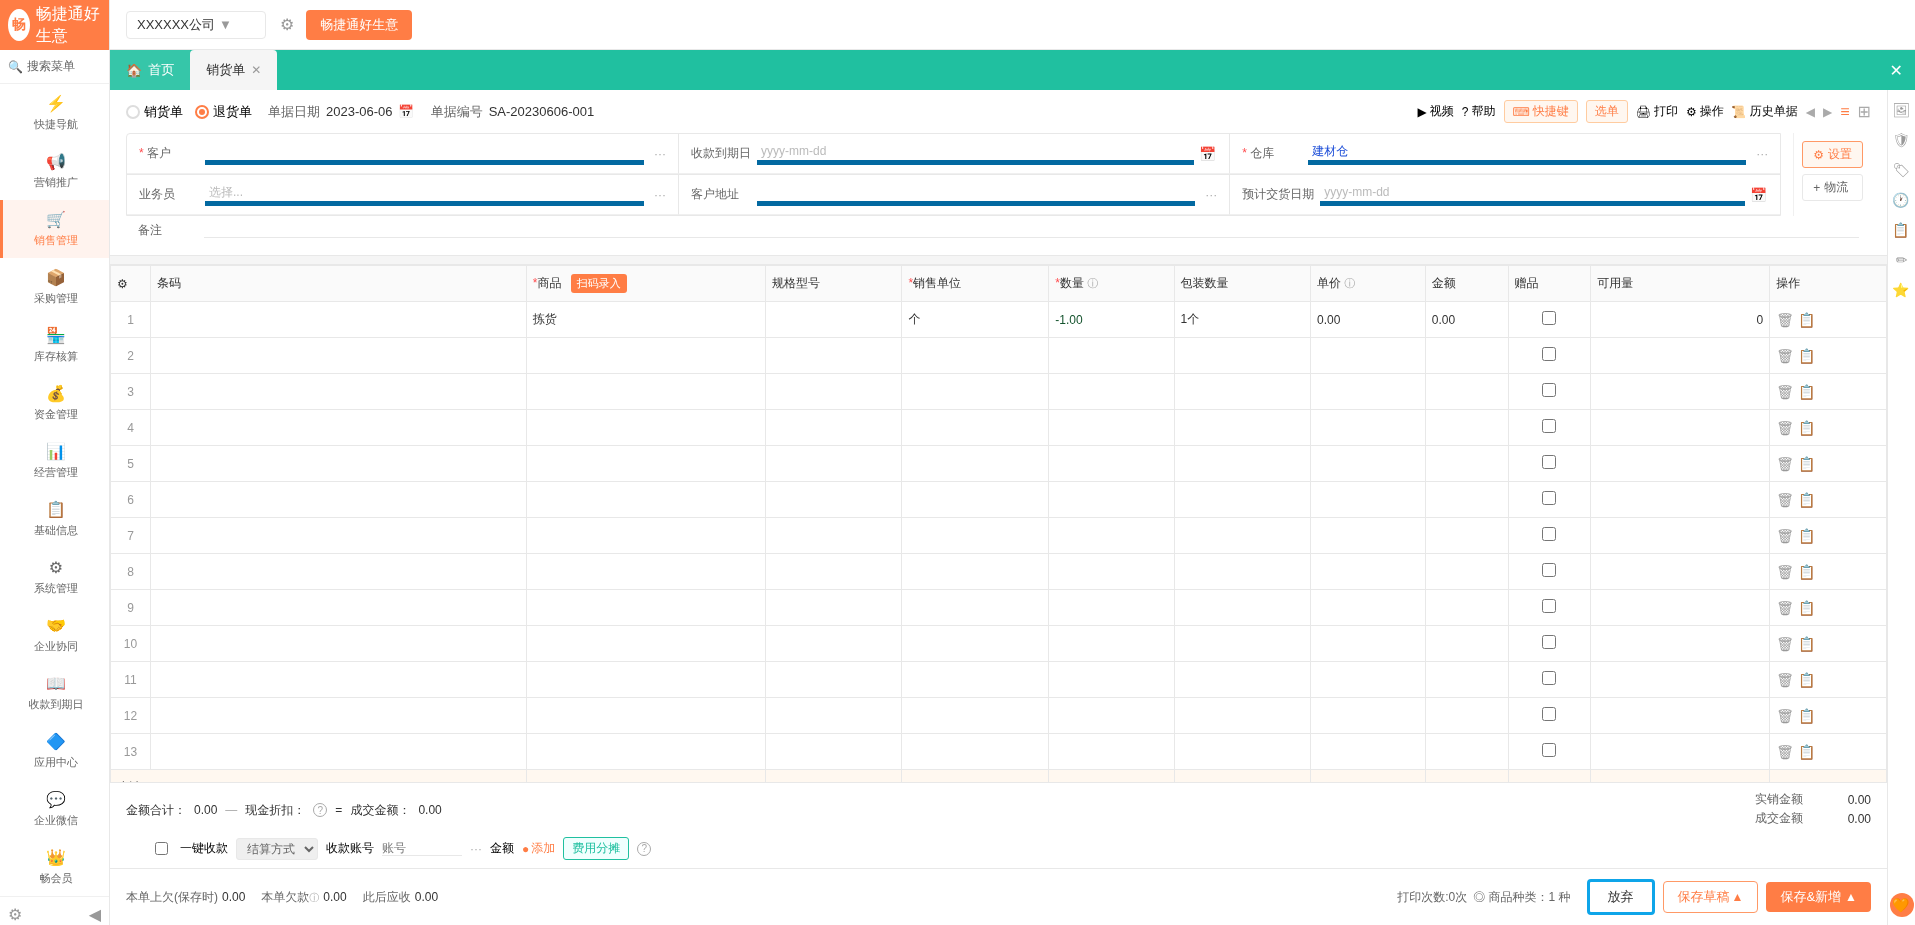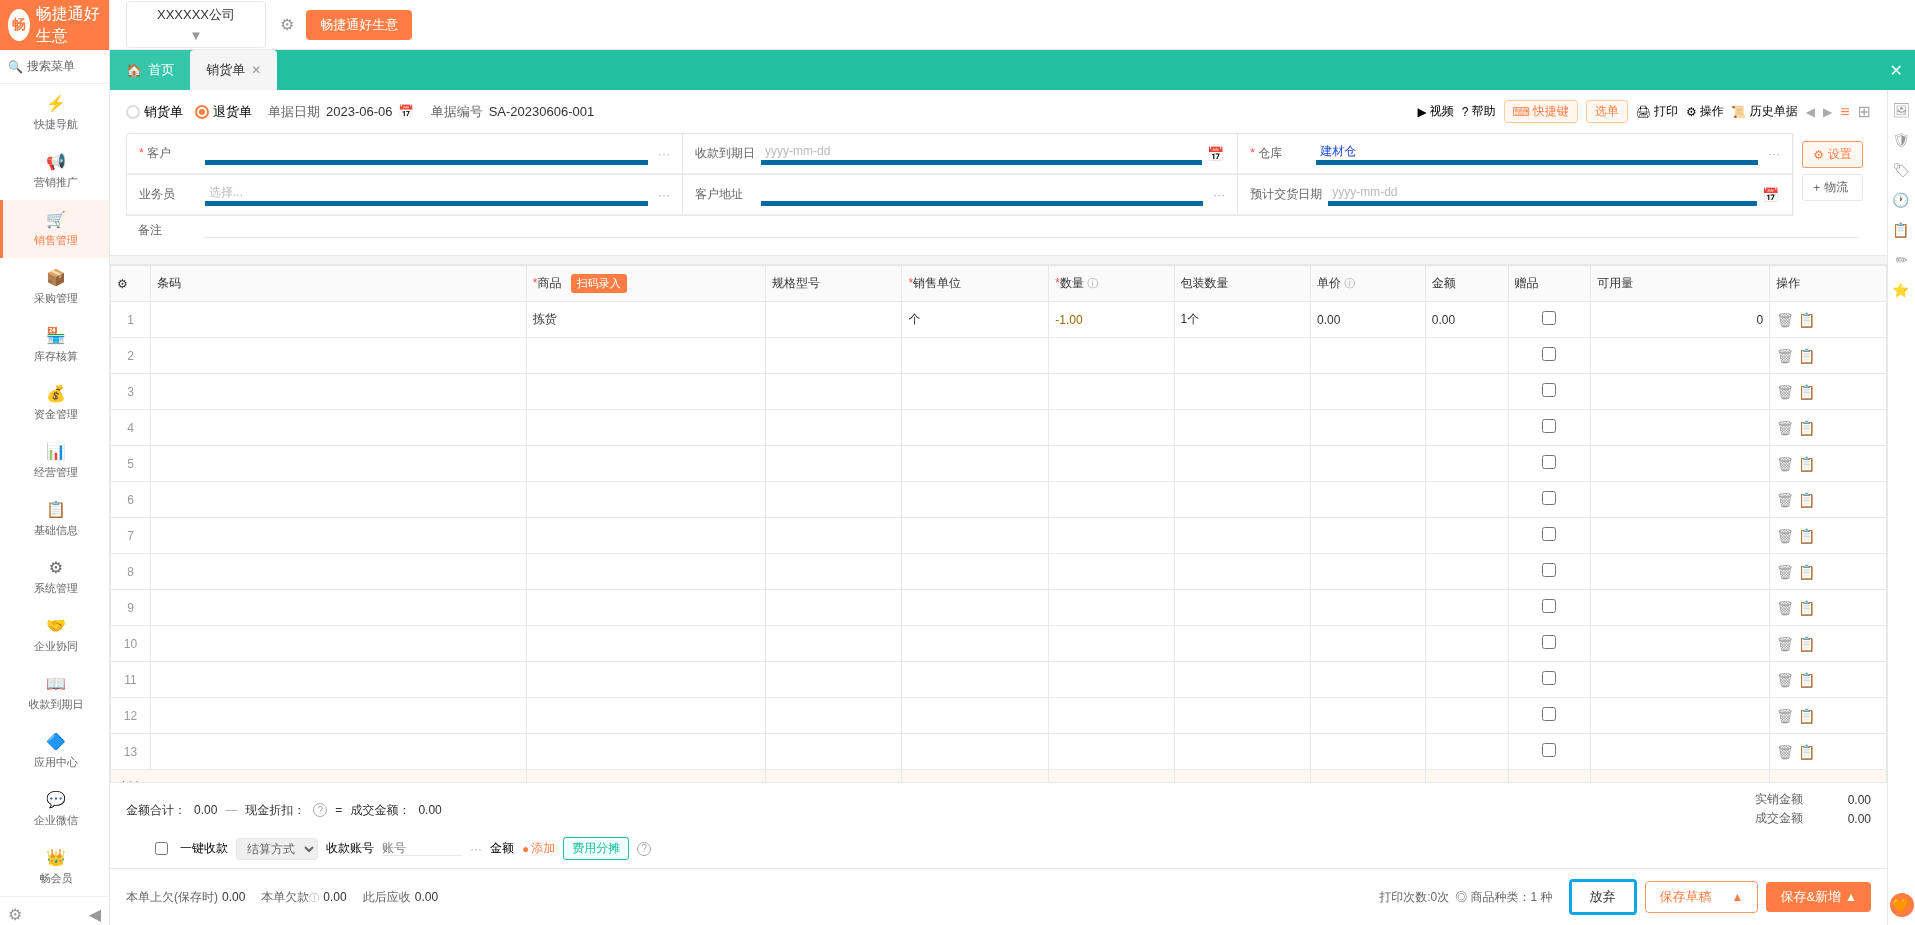--- a/index.html
+++ b/index.html
@@ -15,21 +15,21 @@
     .sidebar-item.active { color: #ff7d45; background: #fff3ee; border-left: 3px solid #ff7d45; }
     .sidebar-item-icon { font-size: 16px; }
     .sidebar-bottom { margin-top: auto; padding: 8px; display: flex; justify-content: space-between; border-top: 1px solid #f0f0f0; }
     .sidebar-bottom-btn { color: #999; cursor: pointer; font-size: 16px; }
 
     
     .main { flex: 1; display: flex; flex-direction: column; overflow: hidden; }
 
     
     .topbar { background: #fff; height: 50px; display: flex; align-items: center; padding: 0 16px; border-bottom: 1px solid #e8e8e8; gap: 12px; flex-shrink: 0; }
-    .topbar-company { display: flex; align-items: center; gap: 4px; border: 1px solid #e8e8e8; border-radius: 4px; padding: 4px 10px; font-size: 13px; color: #333; cursor: pointer; min-width: 140px; flex-direction: column; }
+    .topbar-company { display: flex; align-items: center; gap: 4px; border: 1px solid #e8e8e8; border-radius: 4px; padding: 4px 10px; font-size: 13px; color: #333; cursor: pointer; min-width: 140px; }
     .topbar-company-arrow { color: #999; }
     .topbar-settings { color: #999; font-size: 16px; cursor: pointer; margin-left: 2px; }
     .topbar-trial-btn { background: #ff7d45; color: #fff; border: none; border-radius: 4px; padding: 6px 14px; cursor: pointer; font-size: 13px; }
     .topbar-right { margin-left: auto; display: flex; align-items: center; gap: 16px; color: #666; font-size: 12px; }
     .topbar-notif { position: relative; cursor: pointer; }
     .topbar-notif-badge { position: absolute; top: -6px; right: -10px; background: #ff4d4f; color: #fff; border-radius: 8px; font-size: 10px; padding: 1px 4px; }
     .topbar-link { display: flex; align-items: center; gap: 3px; cursor: pointer; color: #666; }
     .topbar-avatar { width: 28px; height: 28px; background: #ddd; border-radius: 50%; }
     .topbar-username { color: #333; cursor: pointer; }
 
@@ -71,21 +71,21 @@
     .right-btns { display: flex; flex-direction: column; gap: 6px; padding: 8px; border-left: 1px solid #f0f0f0; }
     .right-btn { display: flex; align-items: center; gap: 4px; border: 1px solid #e8e8e8; border-radius: 3px; padding: 4px 10px; cursor: pointer; font-size: 12px; color: #666; white-space: nowrap; }
     .right-btn.orange { border-color: #ff9966; color: #ff7d45; background: #fff7f0; }
 
     
     .table-container { flex: 1; overflow: auto; background: #fff; margin-top: 8px; border-top: 1px solid #e8e8e8; }
     .data-table { width: 100%; border-collapse: collapse; font-size: 12px; }
     .data-table th { background: #fafafa; border: 1px solid #e8e8e8; padding: 8px 6px; text-align: left; white-space: nowrap; font-weight: normal; color: #333; position: sticky; top: 0; z-index: 1; }
     .data-table td { border: 1px solid #e8e8e8; padding: 6px; color: #333; height: 36px; }
     .data-table .row-num { color: #999; text-align: center; width: 40px; }
-    .data-table .negative { color: #a16207; }
+    .data-table .negative { color: #14532d; }
     .scan-btn { background: #ff7d45; color: #fff; border: none; border-radius: 3px; padding: 2px 6px; font-size: 11px; cursor: pointer; }
     .subtotal-row td { background: #fff8f0; font-weight: 500; }
     .checkbox-cell { text-align: center; }
     .table-checkbox { width: 14px; height: 14px; }
     .available-num { color: #333; text-align: right; }
     .ops-col { display: flex; align-items: center; gap: 4px; }
     .op-icon { color: #999; cursor: pointer; font-size: 14px; }
 
     
     .bottom-bar { background: #fff; border-top: 1px solid #e8e8e8; padding: 8px 16px; flex-shrink: 0; }
@@ -95,21 +95,21 @@
     .fee-tag { background: #f0fffe; border: 1px solid #20c0a0; color: #20c0a0; border-radius: 3px; padding: 2px 8px; cursor: pointer; font-size: 12px; }
     .bottom-add { color: #ff7d45; cursor: pointer; display: flex; align-items: center; gap: 2px; }
 
     
     .footer { background: #fff; border-top: 1px solid #e8e8e8; display: flex; align-items: center; padding: 10px 16px; flex-shrink: 0; gap: 16px; }
     .footer-stat { display: flex; align-items: center; gap: 4px; font-size: 12px; color: #666; }
     .footer-stat-val { color: #333; font-weight: 500; }
     .footer-print-info { margin-left: auto; font-size: 12px; color: #666; display: flex; align-items: center; gap: 6px; }
     .footer-btns { display: flex; align-items: center; gap: 8px; }
     .btn-abandon { border: 3px solid #0ea5e9; background: #fff; padding: 6px 18px; border-radius: 4px; cursor: pointer; font-size: 13px; color: #333; }
-    .btn-save-draft { border: 1px solid #ff9966; background: #fff; color: #ff7d45; padding: 6px 14px; border-radius: 4px; cursor: pointer; font-size: 13px; display: flex; align-items: center; gap: 20px; }
+    .btn-save-draft { border: 1px solid #ff9966; background: #fff; color: #ff7d45; padding: 6px 14px; border-radius: 4px; cursor: pointer; font-size: 13px; display: flex; align-items: center; gap: 2px; }
     .btn-save-new { background: #ff7d45; color: #fff; border: none; padding: 6px 14px; border-radius: 4px; cursor: pointer; font-size: 13px; display: flex; align-items: center; gap: 4px; }
     .btn-arrow { font-size: 12px; }
 
     
     .right-panel { width: 28px; background: #fff; border-left: 1px solid #e8e8e8; display: flex; flex-direction: column; align-items: center; padding: 8px 0; gap: 6px; flex-shrink: 0; }
     .panel-icon { width: 24px; height: 24px; display: flex; align-items: center; justify-content: center; color: #999; cursor: pointer; font-size: 14px; border-radius: 3px; }
     .panel-icon.active { background: #ff7d45; color: #fff; }
 
     .summary-right { margin-left: auto; text-align: right; font-size: 12px; color: #666; }
     .summary-row { display: flex; justify-content: flex-end; align-items: center; gap: 8px; margin-bottom: 2px; }
@@ -273,21 +273,21 @@
               <span>📜</span>
               <span>历史单据</span>
             </div>
             <span style="color:#aaa;cursor:pointer;">◀</span>
             <span style="color:#aaa;cursor:pointer;">▶</span>
             <span style="color:#ff7d45;cursor:pointer;font-size:16px;">≡</span>
             <span style="color:#aaa;cursor:pointer;font-size:16px;">⊞</span>
           </div>
         </div>
 
-        <div style="display:flex; gap:0;">
+        <div style="display:flex; gap:12px;">
           <div style="flex:1; display:grid; grid-template-columns:1fr 1fr 1fr; border:1px solid #e8e8e8; border-radius:4px 0 0 0;">
 
             <div class="form-field">
               <span class="form-field-label required">客户</span>
               <input class="form-field-input" placeholder="" style="">
               <span class="form-field-dots">···</span>
             </div>
             <div class="form-field" style="border-left:1px solid #e8e8e8;">
               <span class="form-field-label">收款到期日</span>
               <input class="form-field-input" placeholder="yyyy-mm-dd" style="">

